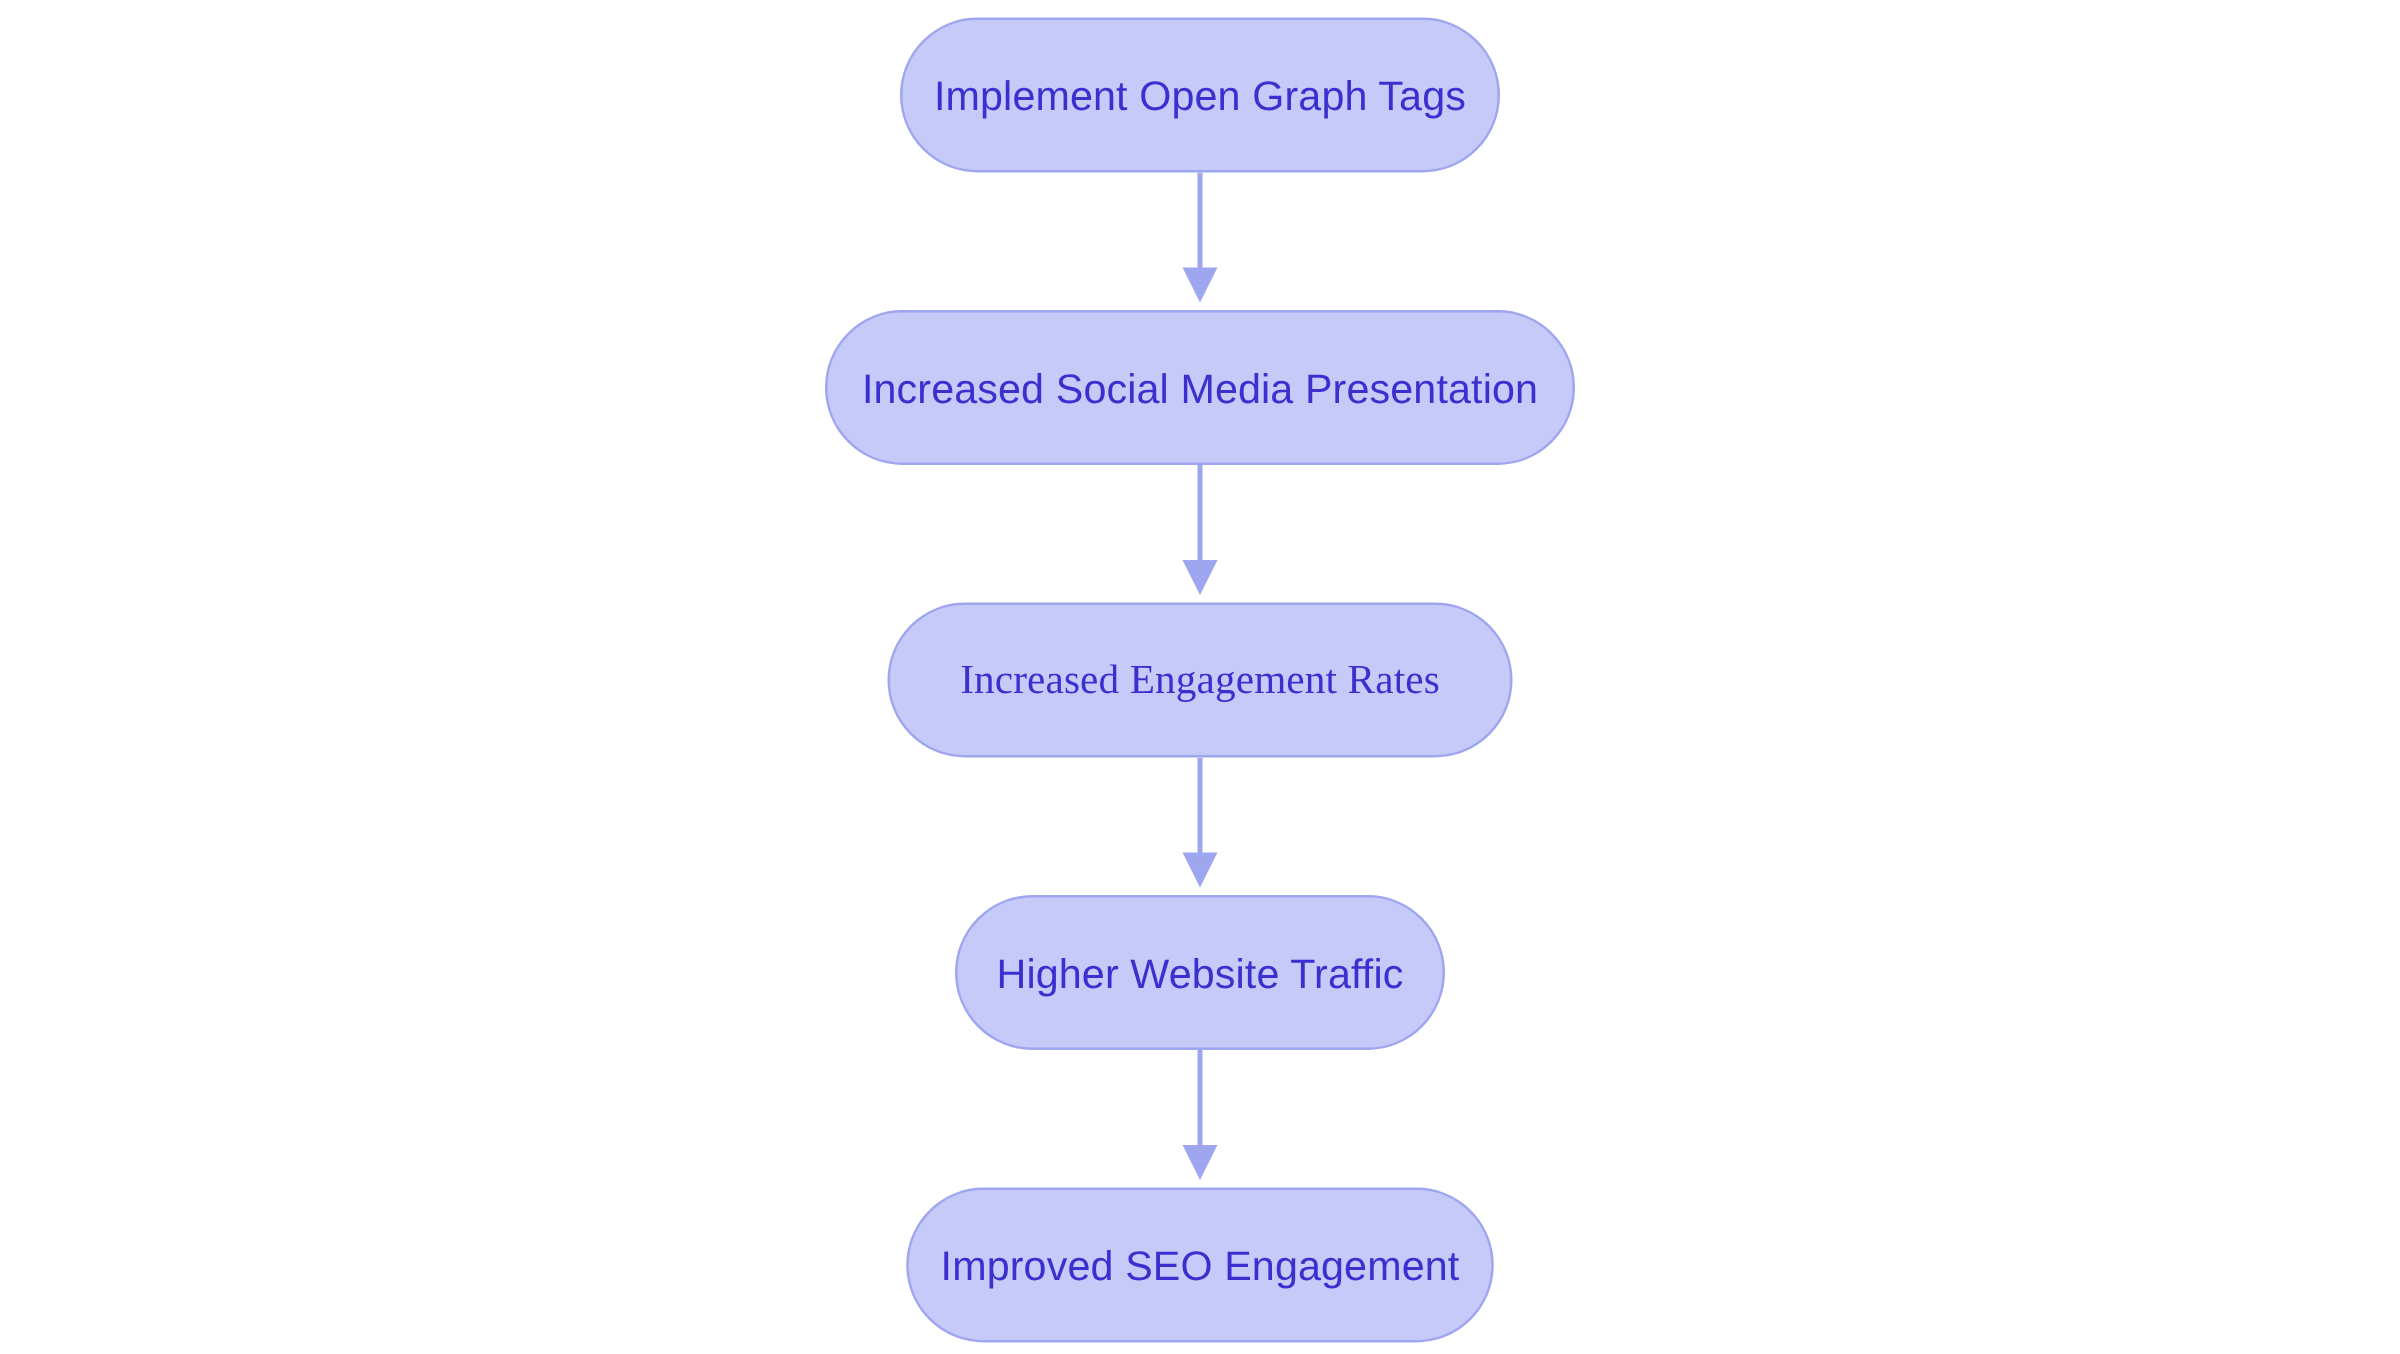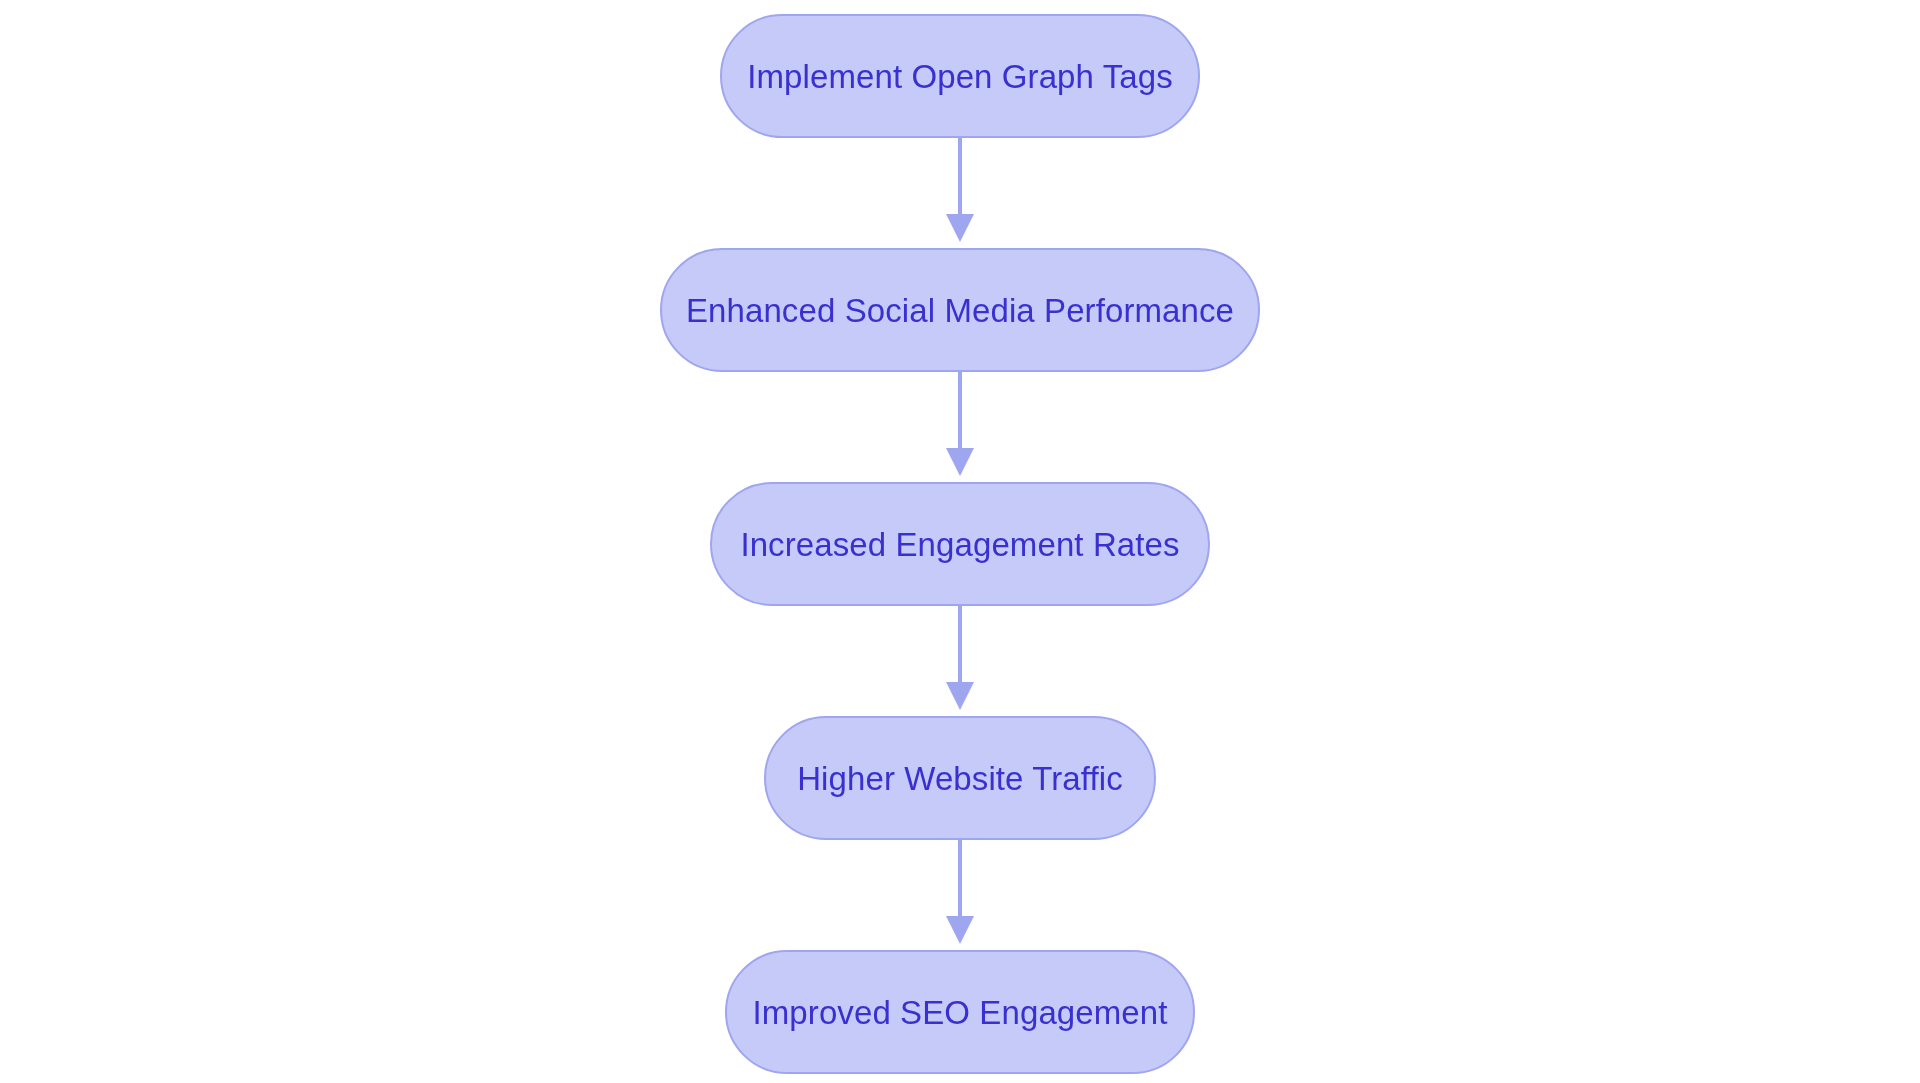--- a/index.html
+++ b/index.html
@@ -43,21 +43,21 @@
   .node-label {
     font-size: 33px;
     line-height: 1;
     color: #3a30d0;
     letter-spacing: 0.1px;
     white-space: nowrap;
     font-weight: 400;
   }
   .node-1 { width: 480px; margin-top: 14px; }
   .node-2 { width: 600px; }
-  .node-3 { width: 500px; }
+  .node-3 { width: 500px; font-family: Liberation Serif, serif; }
   .node-4 { width: 392px; text-align: right; }
   .node-5 { width: 470px; }
 
   .connector {
     flex: 0 0 auto;
     width: 40px;
     height: 110px;
     display: block;
   }
   .conn-line {
@@ -78,21 +78,21 @@
     <div class="node node-1">
       <span class="node-label">Implement Open Graph Tags</span>
     </div>
 
     <svg class="connector" viewBox="0 0 40 110">
       <line class="conn-line" x1="20" y1="0" x2="20" y2="86"></line>
       <polygon class="conn-head" points="20,104 6,76 34,76"></polygon>
     </svg>
 
     <div class="node node-2">
-      <span class="node-label">Enhanced Social Media Performance</span>
+      <span class="node-label">Increased Social Media Presentation</span>
     </div>
 
     <svg class="connector" viewBox="0 0 40 110">
       <line class="conn-line" x1="20" y1="0" x2="20" y2="86"></line>
       <polygon class="conn-head" points="20,104 6,76 34,76"></polygon>
     </svg>
 
     <div class="node node-3">
       <span class="node-label">Increased Engagement Rates</span>
     </div>

